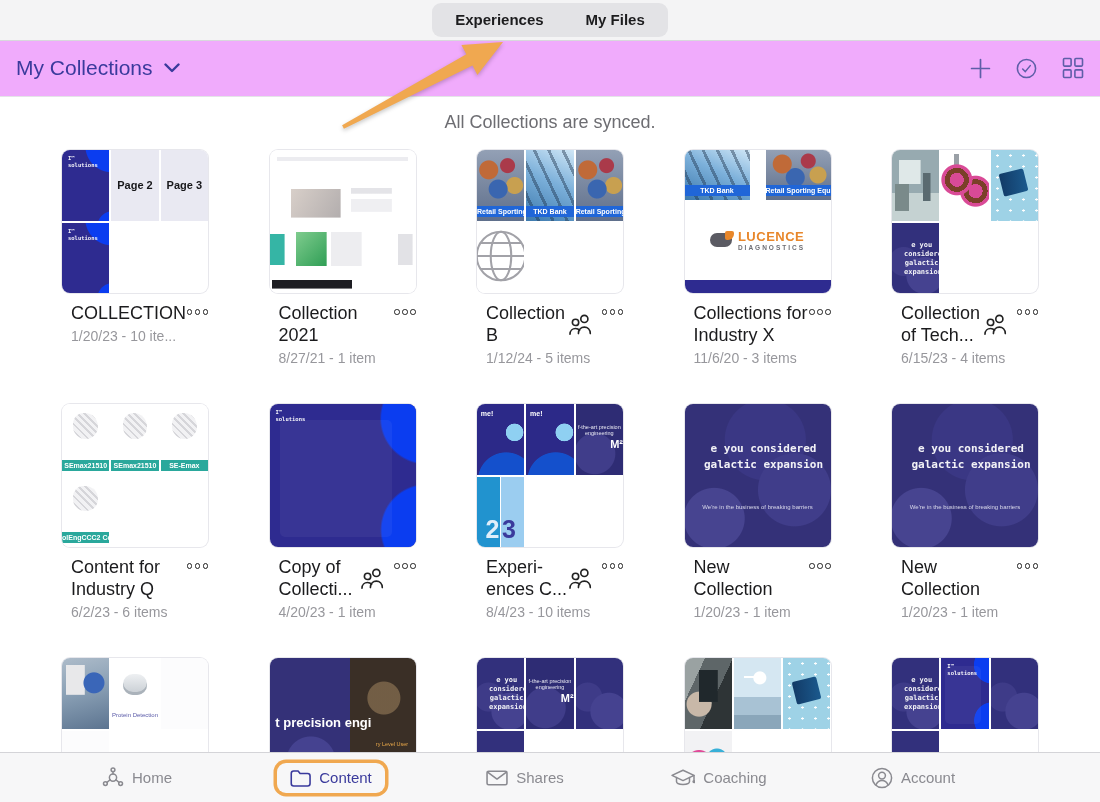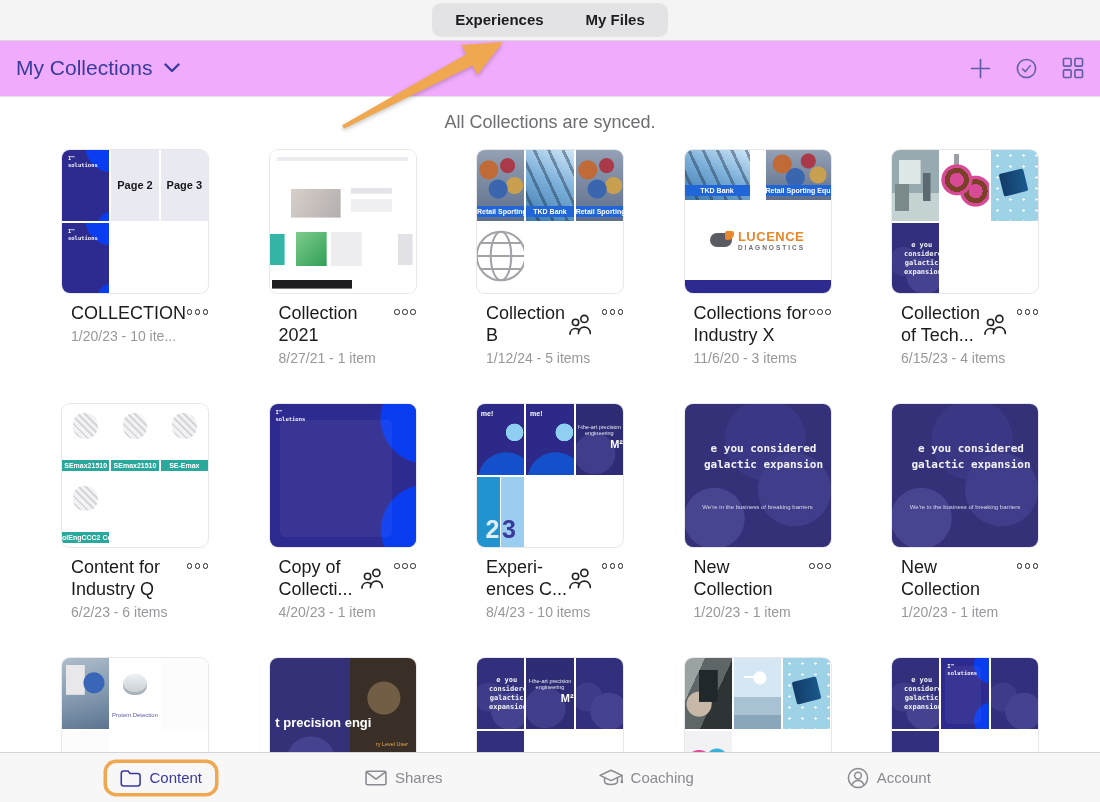--- a/index.html
+++ b/index.html
@@ -565,20 +565,36 @@
 solutions</span>
             </div>
             <div class="tile galactic"></div>
             <div class="tile galactic"></div>
           </div>
         </div>
       </div>
   </div>
 
   <div class="tabbar">
+      <div class="tab-item">
+        <div class="tab-inner">
+          <span class="tab-ic">
+            <svg viewBox="0 0 22 22" width="22" height="22">
+              <circle cx="11" cy="10.6" r="3.6"></circle>
+              <circle cx="11" cy="2.8" r="1.9"></circle>
+              <circle cx="3.4" cy="16.6" r="1.9"></circle>
+              <circle cx="18.6" cy="16.6" r="1.9"></circle>
+              <line x1="11" y1="7" x2="11" y2="4.7"></line>
+              <line x1="8.1" y1="12.8" x2="5" y2="15.4"></line>
+              <line x1="13.9" y1="12.8" x2="17" y2="15.4"></line>
+            </svg>
+          </span>
+          <span class="tab-lbl">Home</span>
+        </div>
+      </div>
       <div class="tab-item active">
         <div class="tab-inner ring-tab">
           <span class="tab-ic">
             <svg viewBox="0 0 20 17" width="21" height="18">
               <path d="M1.2 4.2c0-1.3 1-2.3 2.3-2.3h4.2l1.9 2.3h7.2c1.3 0 2.3 1 2.3 2.3v7.3c0 1.3-1 2.3-2.3 2.3H3.5c-1.3 0-2.3-1-2.3-2.3z"></path>
             </svg>
           </span>
           <span class="tab-lbl">Content</span>
         </div>
       </div>

